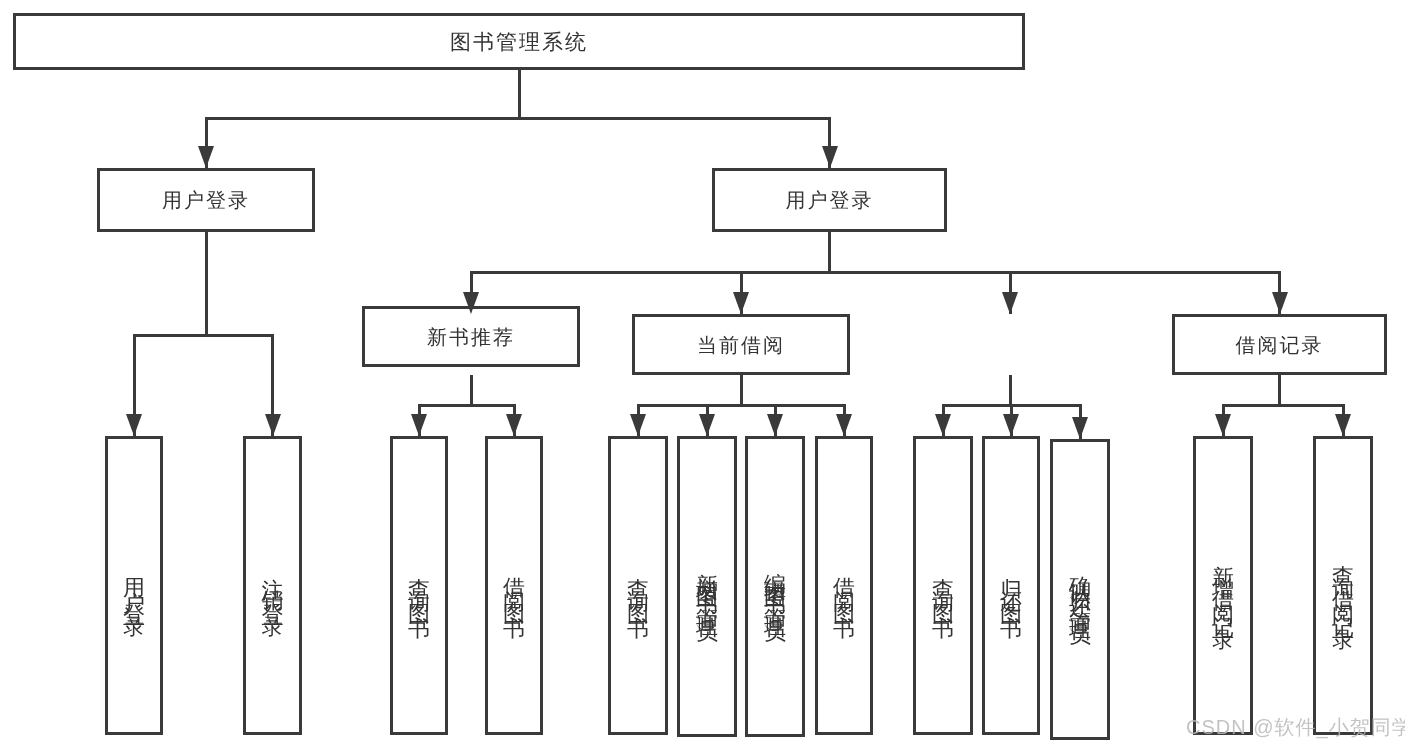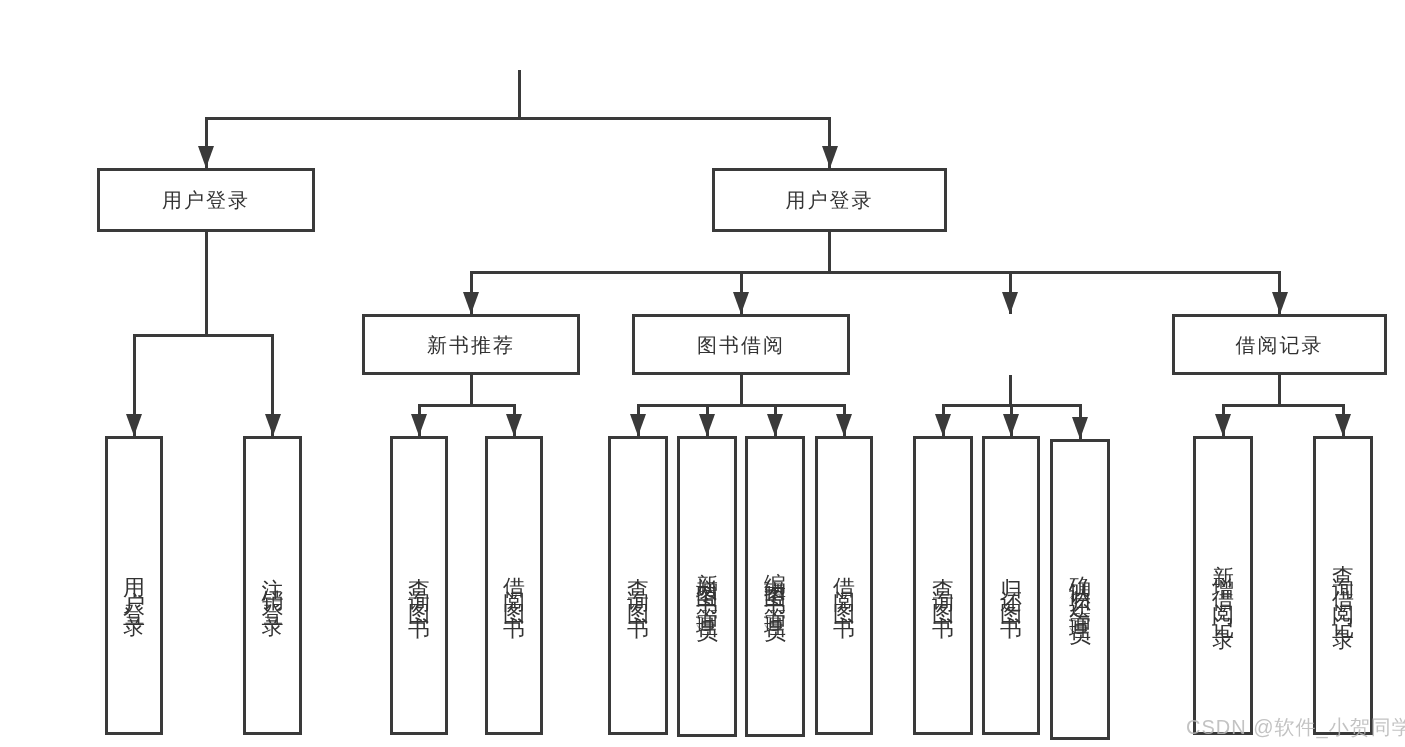--- a/index.html
+++ b/index.html
@@ -90,24 +90,25 @@
     <div class="seg" style="left: 842.5px; top: 405px; width: 3px; height: 31px; background: rgb(58, 58, 58);"></div>
     <div class="seg" style="left: 1008.5px; top: 375px; width: 3px; height: 30px; background: rgb(58, 58, 58);"></div>
     <div class="seg" style="left: 941.5px; top: 403.5px; width: 140px; height: 3px; background: rgb(58, 58, 58);"></div>
     <div class="seg" style="left: 941.5px; top: 405px; width: 3px; height: 31px; background: rgb(58, 58, 58);"></div>
     <div class="seg" style="left: 1009.5px; top: 405px; width: 3px; height: 31px; background: rgb(58, 58, 58);"></div>
     <div class="seg" style="left: 1078.5px; top: 405px; width: 3px; height: 34px; background: rgb(58, 58, 58);"></div>
     <div class="seg" style="left: 1278px; top: 375px; width: 3px; height: 30px; background: rgb(58, 58, 58);"></div>
     <div class="seg" style="left: 1221.5px; top: 403.5px; width: 123px; height: 3px; background: rgb(58, 58, 58);"></div>
     <div class="seg" style="left: 1221.5px; top: 405px; width: 3px; height: 31px; background: rgb(58, 58, 58);"></div>
     <div class="seg" style="left: 1341.5px; top: 405px; width: 3px; height: 31px; background: rgb(58, 58, 58);"></div>
+    <div class="node h" style="left: 13px; top: 13px; width: 1012px; height: 57px; border-color: rgb(58, 58, 58); background: rgb(255, 255, 255); color: rgb(51, 51, 51); font-size: 21px;">图书管理系统</div>
     <div class="node h" style="left: 97px; top: 168px; width: 218px; height: 64px; border-color: rgb(58, 58, 58); background: rgb(255, 255, 255); color: rgb(51, 51, 51); font-size: 20px;">用户登录</div>
     <div class="node h" style="left: 712px; top: 168px; width: 235px; height: 64px; border-color: rgb(58, 58, 58); background: rgb(255, 255, 255); color: rgb(51, 51, 51); font-size: 20px;">用户登录</div>
-    <div class="node h" style="left: 362px; top: 314px; width: 218px; height: 61px; border-color: rgb(58, 58, 58); background: rgb(255, 255, 255); color: rgb(51, 51, 51); font-size: 20px;">新书推荐</div>
-    <div class="node h" style="left: 632px; top: 314px; width: 218px; height: 61px; border-color: rgb(58, 58, 58); background: rgb(255, 255, 255); color: rgb(51, 51, 51); font-size: 20px;">图书借阅</div>
+    <div class="node h" style="left: 362px; top: 306px; width: 218px; height: 61px; border-color: rgb(58, 58, 58); background: rgb(255, 255, 255); color: rgb(51, 51, 51); font-size: 20px;">新书推荐</div>
+    <div class="node h" style="left: 632px; top: 314px; width: 218px; height: 61px; border-color: rgb(58, 58, 58); background: rgb(255, 255, 255); color: rgb(51, 51, 51); font-size: 20px;">当前借阅</div>
     <div class="node h" style="left: 1172px; top: 314px; width: 215px; height: 61px; border-color: rgb(58, 58, 58); background: rgb(255, 255, 255); color: rgb(51, 51, 51); font-size: 20px;">借阅记录</div>
     <div class="node v" style="left: 105px; top: 436px; width: 58px; height: 299px; border-color: rgb(58, 58, 58); background: rgb(255, 255, 255); color: rgb(51, 51, 51); letter-spacing: 13px;">用户登录</div>
     <div class="node v" style="left: 243px; top: 436px; width: 59px; height: 299px; border-color: rgb(58, 58, 58); background: rgb(255, 255, 255); color: rgb(51, 51, 51); letter-spacing: 13px;">注销登录</div>
     <div class="node v" style="left: 390px; top: 436px; width: 58px; height: 299px; border-color: rgb(58, 58, 58); background: rgb(255, 255, 255); color: rgb(51, 51, 51); letter-spacing: 13px;">查询图书</div>
     <div class="node v" style="left: 485px; top: 436px; width: 58px; height: 299px; border-color: rgb(58, 58, 58); background: rgb(255, 255, 255); color: rgb(51, 51, 51); letter-spacing: 13px;">借阅图书</div>
     <div class="node v" style="left: 608px; top: 436px; width: 60px; height: 299px; border-color: rgb(58, 58, 58); background: rgb(255, 255, 255); color: rgb(51, 51, 51); letter-spacing: 13px;">查询图书</div>
     <div class="node v" style="left: 677px; top: 436px; width: 60px; height: 301px; border-color: rgb(58, 58, 58); background: rgb(255, 255, 255); color: rgb(51, 51, 51); letter-spacing: 7px;">新增图书（管理员）</div>
     <div class="node v" style="left: 745px; top: 436px; width: 60px; height: 301px; border-color: rgb(58, 58, 58); background: rgb(255, 255, 255); color: rgb(51, 51, 51); letter-spacing: 7px;">编辑图书（管理员）</div>
     <div class="node v" style="left: 815px; top: 436px; width: 58px; height: 299px; border-color: rgb(58, 58, 58); background: rgb(255, 255, 255); color: rgb(51, 51, 51); letter-spacing: 13px;">借阅图书</div>
     <div class="node v" style="left: 913px; top: 436px; width: 60px; height: 299px; border-color: rgb(58, 58, 58); background: rgb(255, 255, 255); color: rgb(51, 51, 51); letter-spacing: 13px;">查询图书</div>

